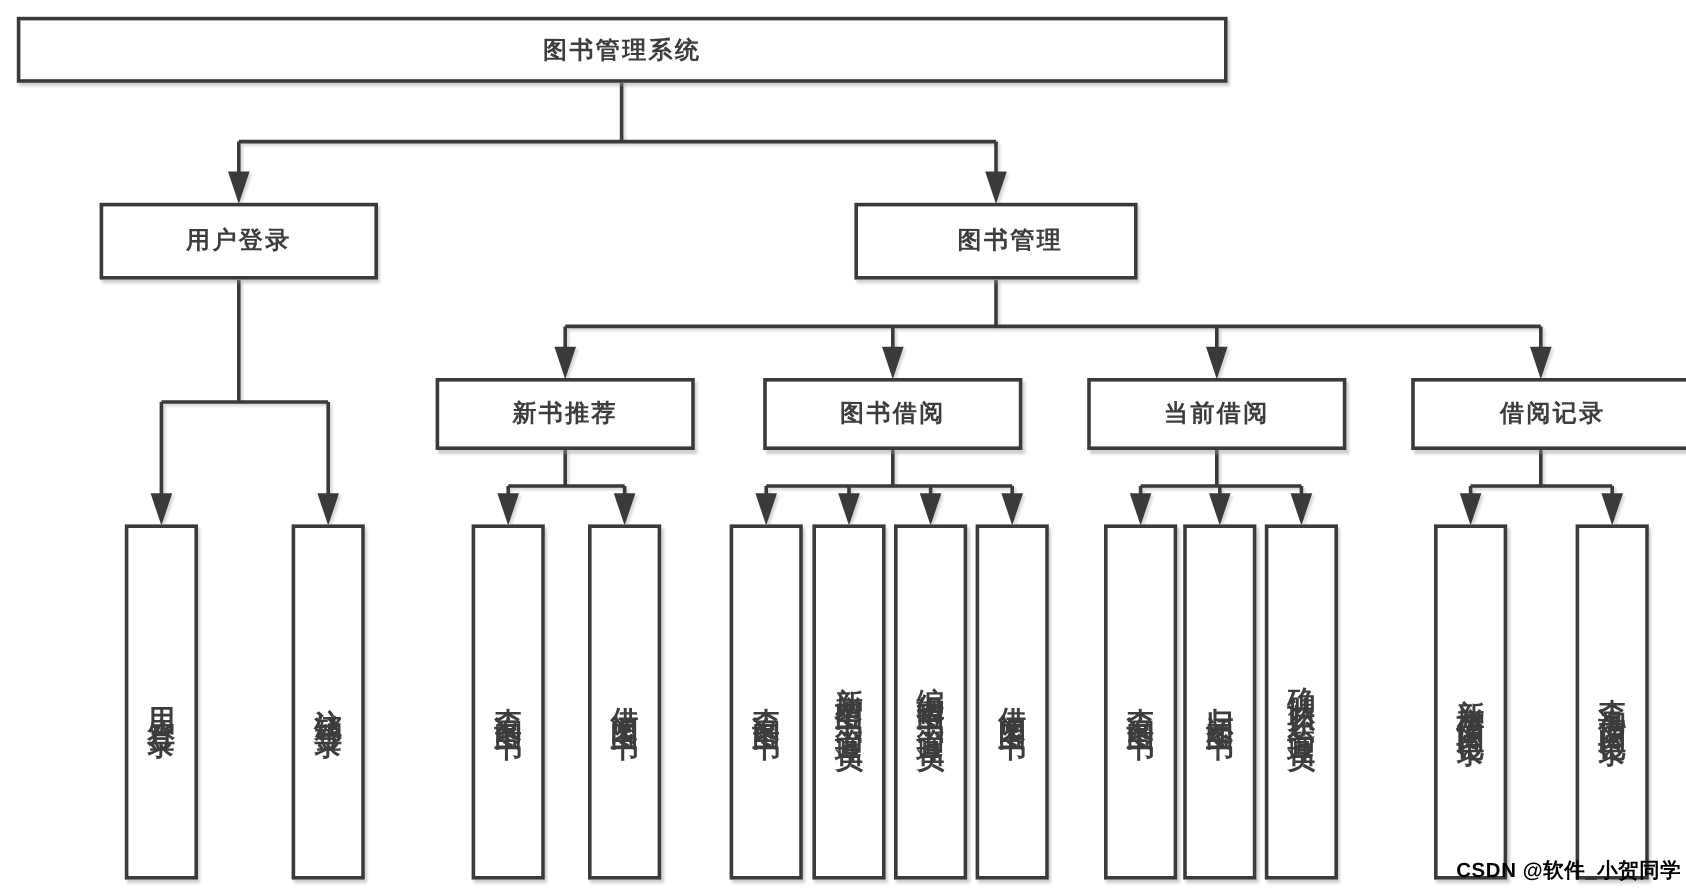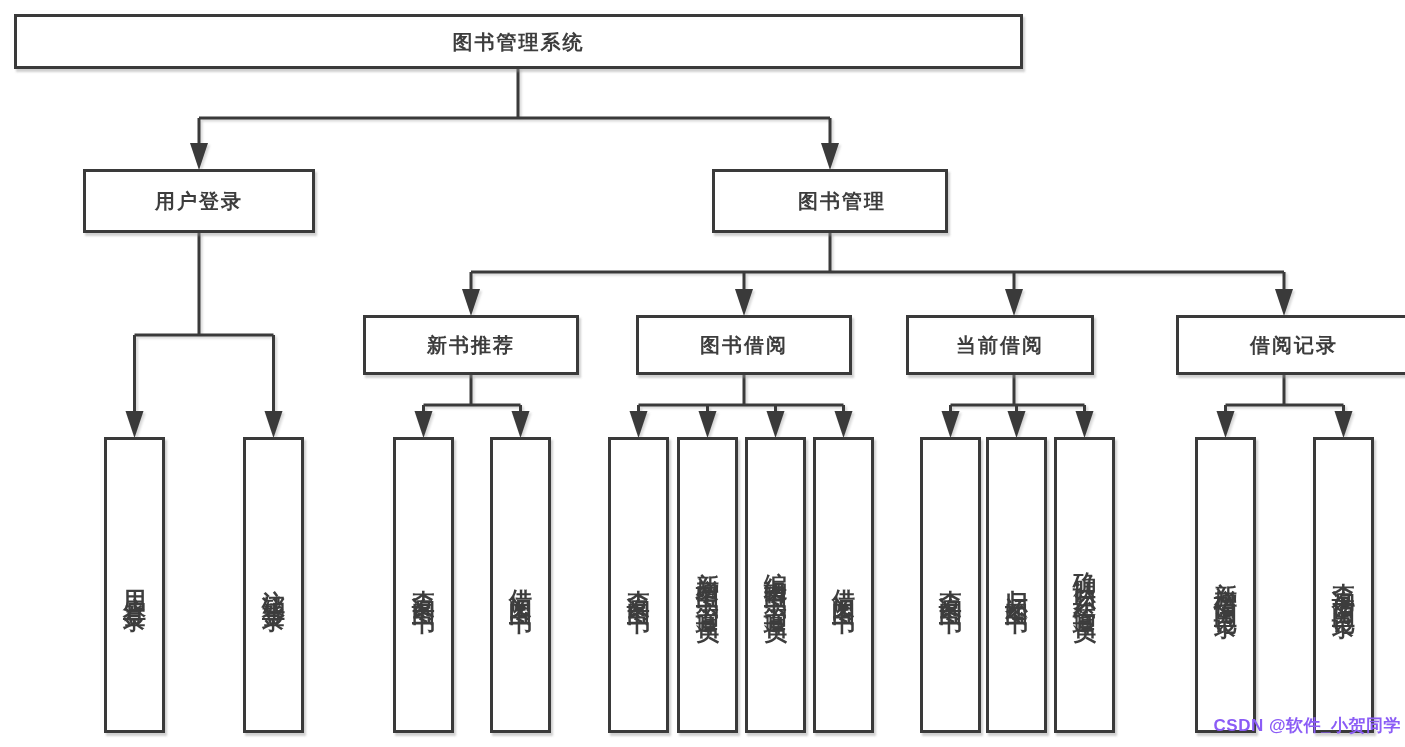--- a/index.html
+++ b/index.html
@@ -35,21 +35,21 @@
     font-size: 23px;
     letter-spacing: 7px;
     line-height: 1;
   }
   .watermark {
     position: absolute;
     right: 4px;
     top: 714px;
     font-size: 17px;
     letter-spacing: 0.5px;
-    color: #8b5cf6;
+    color: #000000;
     white-space: nowrap;
   }
 </style>
 </head>
 <body>
 
 <div class="canvas">
 
   <svg class="connector-layer" width="1405" height="747" viewBox="0 0 1405 747">
     <g stroke="#3a3a3a" stroke-width="3" fill="none">
@@ -101,21 +101,21 @@
   <div class="node h" style="left:712px; top:169px; width:236px; height:64px;padding-left:24px;">
     <span class="lbl">图书管理</span>
   </div>
 
   <div class="node h" style="left:363px; top:315px; width:216px; height:60px;">
     <span class="lbl">新书推荐</span>
   </div>
   <div class="node h" style="left:636px; top:315px; width:216px; height:60px;">
     <span class="lbl">图书借阅</span>
   </div>
-  <div class="node h" style="left:906px; top:315px; width:188px; height:60px;">
+  <div class="node h" style="left:906px; top:315px; width:216px; height:60px;">
     <span class="lbl">当前借阅</span>
   </div>
   <div class="node h" style="left:1176px; top:315px; width:236px; height:60px;">
     <span class="lbl">借阅记录</span>
   </div>
 
   <div class="node v" style="left:104px; top:437px; width:61px; height:296px;">
     <span class="lbl">用户登录</span>
   </div>
   <div class="node v" style="left:243px; top:437px; width:61px; height:296px;">

